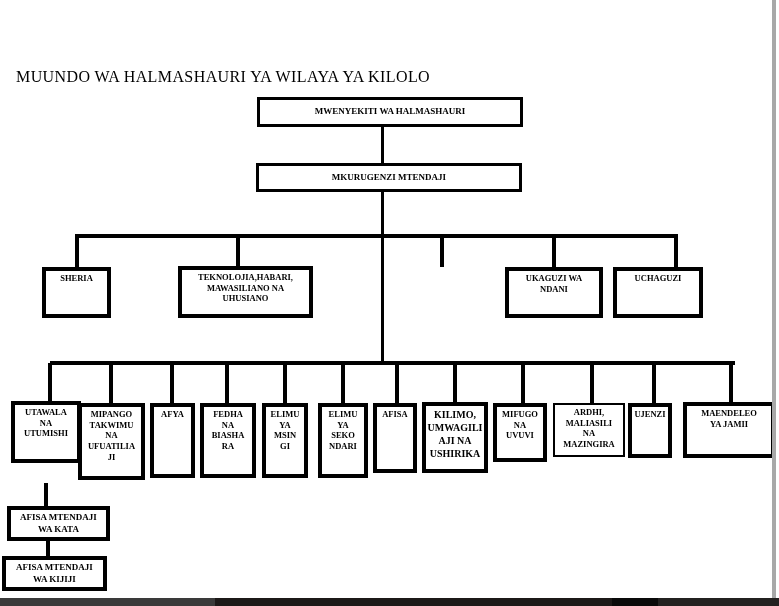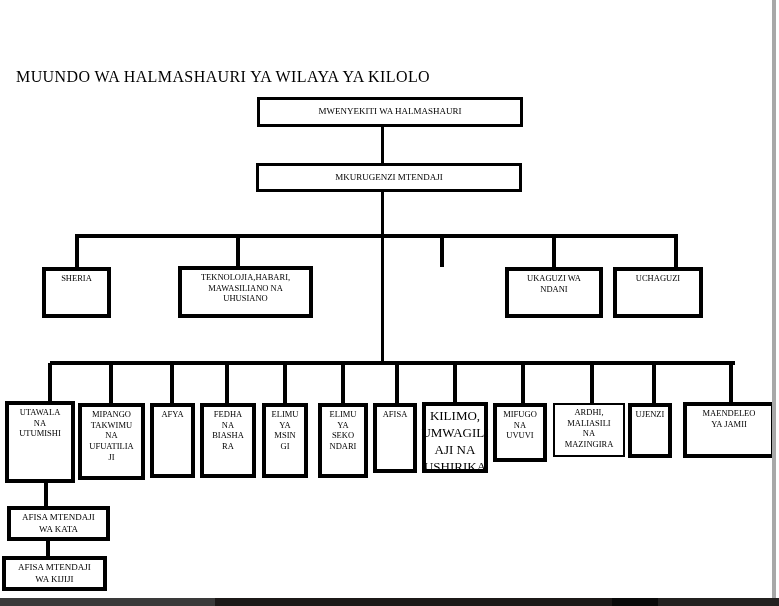--- a/index.html
+++ b/index.html
@@ -7,27 +7,27 @@
     position:relative;width:779px;height:606px;background:#fff;overflow:hidden;
     font-family:"Liberation Serif", serif;color:#000;
   }
   .title{
     position:absolute;top:68px;left:0;width:779px;text-align:left;
     font-size:16px;letter-spacing:.4px;white-space:pre;padding-left:16px;
   }
   .box{
     position:absolute;box-sizing:border-box;border:4px solid #000;background:#fff;
     display:flex;justify-content:center;align-items:flex-start;text-align:center;
-    white-space:pre-line;font-weight:400;font-size:8.5px;line-height:1.25;padding-top:2px;
+    white-space:pre-line;font-weight:700;font-size:8.5px;line-height:1.25;padding-top:2px;
   }
   .b3{border-width:3px;}
   .b2{border-width:2px;}
   .vc{align-items:center;padding-top:0;}
   .fs9{font-size:9px;}
-  .fs75{font-size:13px;line-height:1.3;}
+  .fs75{font-size:10px;line-height:1.3;}
   .ln{position:absolute;background:#000;}
   .page-edge{position:absolute;left:772px;top:0;width:4px;height:598px;background:#a8a8a8;}
   .bar{position:absolute;top:598px;height:8px;}
   .bar1{left:0;width:215px;background:#3a3a3a;}
   .bar2{left:215px;width:397px;background:#1c1918;}
   .bar3{left:612px;width:46px;background:#0a0a0a;}
   .bar4{left:658px;width:121px;background:#232120;}
 </style>
 </head>
 <body>
@@ -64,21 +64,21 @@
   <div class="ln" style="left:225px;top:363px;width:4px;height:40px"></div>
   <div class="ln" style="left:283px;top:363px;width:4px;height:40px"></div>
   <div class="ln" style="left:341px;top:363px;width:4px;height:40px"></div>
   <div class="ln" style="left:395px;top:363px;width:4px;height:40px"></div>
   <div class="ln" style="left:453px;top:363px;width:4px;height:40px"></div>
   <div class="ln" style="left:521px;top:363px;width:4px;height:40px"></div>
   <div class="ln" style="left:590px;top:363px;width:4px;height:40px"></div>
   <div class="ln" style="left:652px;top:363px;width:4px;height:40px"></div>
   <div class="ln" style="left:729px;top:363px;width:4px;height:40px"></div>
 
-  <div class="box" style="left:5px;top:401px;width:70px;height:82px">UTAWALA
+  <div class="box" style="left:11px;top:401px;width:70px;height:62px">UTAWALA
 NA
 UTUMISHI</div>
   <div class="box" style="left:78px;top:403px;width:67px;height:77px">MIPANGO
 TAKWIMU
 NA
 UFUATILIA
 JI</div>
   <div class="box" style="left:150px;top:403px;width:45px;height:75px">AFYA</div>
   <div class="box" style="left:200px;top:403px;width:56px;height:75px">FEDHA
 NA

